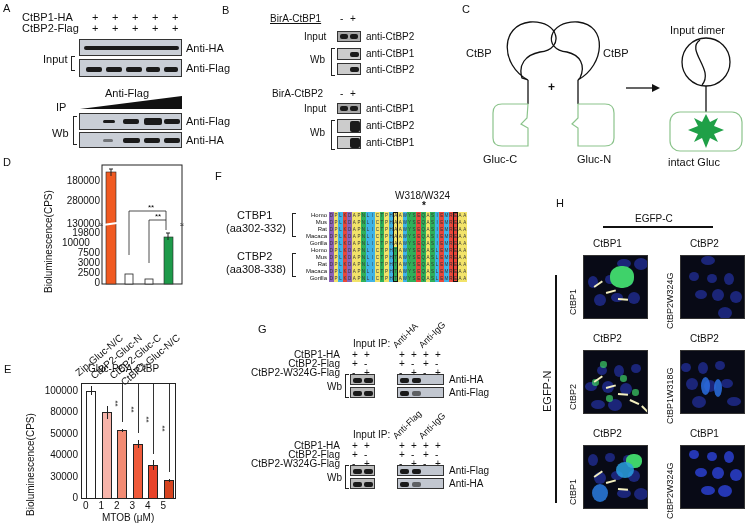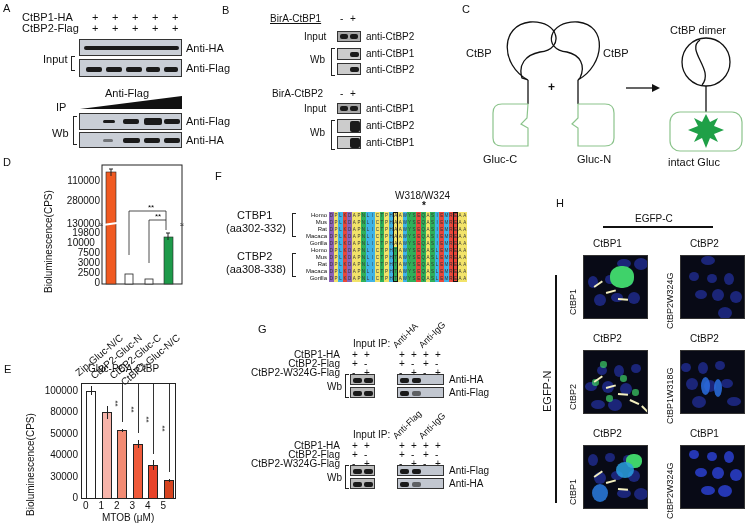--- a/index.html
+++ b/index.html
@@ -138,21 +138,21 @@
       <path d="M148,104 L175,104 Q184,104 184,113 L184,138 Q184,146 175,146 L148,146 L148,128 L142,124 L148,118 Z"></path>
       <rect x="240" y="112" width="72" height="39" rx="10"></rect>
     </g>
     <polygon points="276,114 280,122 288,118 284,126 294,130 284,134 288,142 280,138 276,148 272,138 264,142 268,134 258,130 268,126 264,118 272,122" fill="#1fa047"></polygon>
   </svg>
   <div class="abs t11" style="left:466px;top:47px;">CtBP</div>
   <div class="abs t11" style="left:603px;top:47px;">CtBP</div>
   <div class="abs" style="left:548px;top:80px;font-size:12px;font-weight:bold;">+</div>
   <div class="abs t11" style="left:483px;top:153px;">Gluc-C</div>
   <div class="abs t11" style="left:577px;top:153px;">Gluc-N</div>
-  <div class="abs t11" style="left:670px;top:24px;">CtBP dimer</div>
+  <div class="abs t11" style="left:670px;top:24px;">Input dimer</div>
   <div class="abs t11" style="left:668px;top:156px;">intact Gluc</div>
 </div>
 
 <div>
   <div class="plabel" style="left:3px;top:156px;">D</div>
   <div class="abs t10 rot" style="left:54px;top:282px;transform:rotate(-90deg);">Bioluminescence(CPS)</div>
   <svg class="abs" style="left:0;top:150px;" width="200" height="200">
     <rect x="102" y="15" width="80" height="119" fill="none" stroke="#222" stroke-width="1"></rect>
 
     <rect x="106" y="22" width="10" height="112" fill="#f05a22" stroke="#222" stroke-width=".6"></rect>
@@ -168,26 +168,26 @@
     <polyline points="129,105 129,61 166,61 166,80" fill="none" stroke="#222" stroke-width=".8"></polyline>
     <polyline points="149,113 149,70 166,70" fill="none" stroke="#222" stroke-width=".8"></polyline>
     <text x="148" y="60" font-size="8" font-family="Liberation Sans, sans-serif">**</text>
     <text x="155" y="69" font-size="8" font-family="Liberation Sans, sans-serif">**</text>
     <text x="99" y="77" font-size="7" font-family="Liberation Sans, sans-serif">≈</text>
     <text x="180" y="77" font-size="7" font-family="Liberation Sans, sans-serif">≈</text>
   </svg>
   <div id="d-ticks">
       <div class="abs t10" style="left:62px;top:218px;width:38px;text-align:right;">130000</div>
       <div class="abs t10" style="left:62px;top:195px;width:38px;text-align:right;">280000</div>
-      <div class="abs t10" style="left:62px;top:175px;width:38px;text-align:right;">110000</div>
+      <div class="abs t10" style="left:62px;top:175px;width:38px;text-align:right;">180000</div>
       <div class="abs t10" style="left:62px;top:277px;width:38px;text-align:right;">0</div>
       <div class="abs t10" style="left:62px;top:267px;width:38px;text-align:right;">2500</div>
       <div class="abs t10" style="left:62px;top:257px;width:38px;text-align:right;">3000</div>
       <div class="abs t10" style="left:62px;top:247px;width:38px;text-align:right;">7500</div>
-      <div class="abs t10" style="left:62px;top:237px;width:38px;text-align:center;">10000</div>
+      <div class="abs t10" style="left:62px;top:237px;width:38px;text-align:left;">10000</div>
       <div class="abs t10" style="left:62px;top:227px;width:38px;text-align:right;">19800</div>
     </div>
   <div id="d-cats">
       <div class="abs t10 rot" style="left:38px;top:332px;transform:rotate(-40deg);transform-origin:right top;width:80px;text-align:right;">Zip-Gluc-N/C</div>
       <div class="abs t10 rot" style="left:57px;top:332px;transform:rotate(-40deg);transform-origin:right top;width:80px;text-align:right;">CtBP2-Gluc-N</div>
       <div class="abs t10 rot" style="left:76px;top:332px;transform:rotate(-40deg);transform-origin:right top;width:80px;text-align:right;">CtBP2-Gluc-C</div>
       <div class="abs t10 rot" style="left:95px;top:332px;transform:rotate(-40deg);transform-origin:right top;width:80px;text-align:right;">CtBP2-Gluc-N/C</div>
     </div>
 </div>
 

